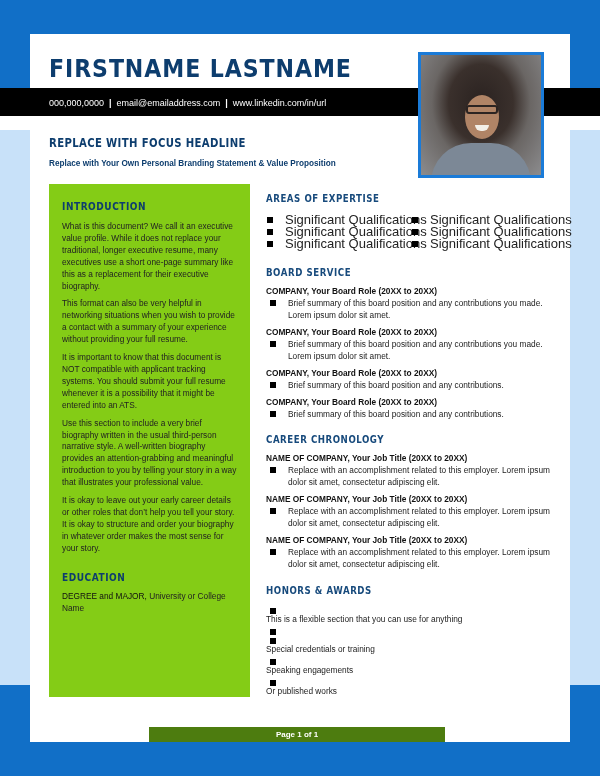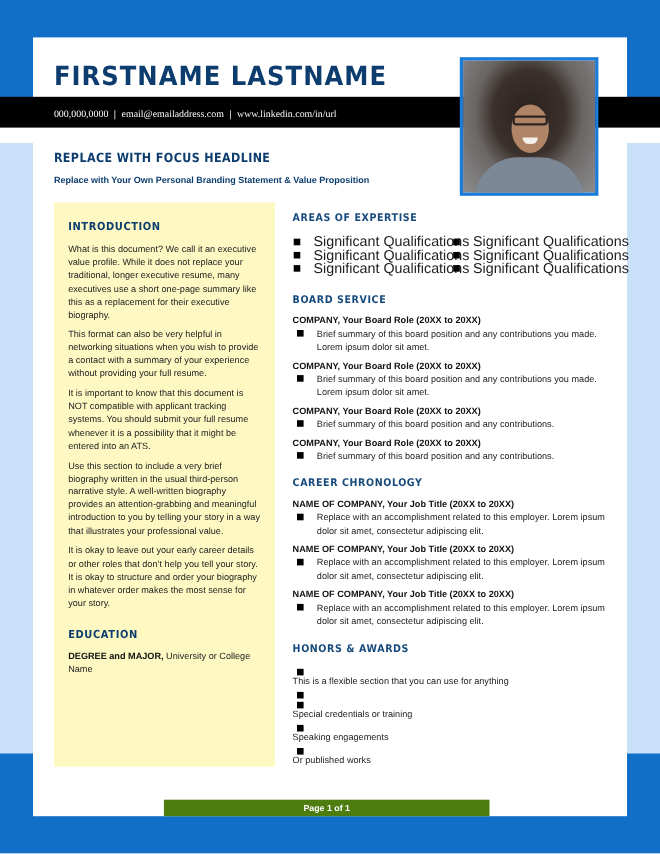--- a/index.html
+++ b/index.html
@@ -6,40 +6,40 @@
   html, body { width: 600px; height: 776px; overflow: hidden; }
   body { position: relative; background: #ffffff; font-family: "Liberation Sans", "DejaVu Sans", sans-serif; }
 
   .bg-top { position: absolute; left: 0; top: 0; width: 600px; height: 100px; background: #116fc7; }
   .bg-mid { position: absolute; left: 0; top: 130px; width: 600px; height: 556px; background: #c8e1f9; }
   .bg-bot { position: absolute; left: 0; top: 685px; width: 600px; height: 91px; background: #116fc7; }
 
   .page { position: absolute; left: 30px; top: 34px; width: 540px; height: 708px; background: #ffffff; }
 
   .contact-bar { position: absolute; left: 0; top: 88px; width: 600px; height: 28px; background: #000000; }
-  .contact-text { position: absolute; left: 49px; top: 98px; font-size: 9px; color: #ffffff; white-space: nowrap; font-family: Liberation Serif, serif; }
+  .contact-text { position: absolute; left: 49px; top: 98px; font-size: 9px; color: #ffffff; white-space: nowrap; }
   .contact-text .sep { font-weight: bold; margin: 0 5px; }
 
   .name { position: absolute; left: 49px; top: 55px; font-family: "DejaVu Sans", sans-serif; font-size: 24px; font-weight: bold; color: #0d3d6e; letter-spacing: 1px; white-space: nowrap; transform: scaleX(0.92); transform-origin: left top; }
 
   .photo { position: absolute; left: 418px; top: 52px; width: 126px; height: 126px; border: 3px solid #1a7bd8; background: radial-gradient(ellipse at 50% 40%, #2a2220 0%, #3a302c 38%, #6a6664 58%, #8c8c8e 100%); overflow: hidden; }
   .photo .face { position: absolute; left: 44px; top: 40px; width: 34px; height: 44px; background: #b08466; border-radius: 50%; }
   .photo .glasses { position: absolute; left: 45px; top: 50px; width: 32px; height: 9px; border: 2px solid #2b2422; border-radius: 3px; }
   .photo .smile { position: absolute; left: 54px; top: 70px; width: 14px; height: 6px; background: #f2efe8; border-radius: 0 0 8px 8px; }
   .photo .shoulders { position: absolute; left: 10px; top: 88px; width: 100px; height: 44px; background: #7c8896; border-radius: 40px 40px 0 0; }
 
   .focus-headline { position: absolute; left: 49px; top: 136px; font-family: "DejaVu Sans", sans-serif; font-size: 11.5px; font-weight: bold; color: #0d3d6e; letter-spacing: 0.4px; white-space: nowrap; transform: scaleX(0.88); transform-origin: left top; }
   .branding { position: absolute; left: 49px; top: 159px; font-size: 8.2px; font-weight: bold; color: #0d3d6e; white-space: nowrap; }
 
-  .intro-box { position: absolute; left: 49px; top: 184px; width: 201px; height: 513px; background: #fef9c3; padding: 17px 13px 0 13px; }
+  .intro-box { position: absolute; left: 49px; top: 184px; width: 201px; height: 513px; background: #84cc16; padding: 17px 13px 0 13px; }
   .left-h { font-family: "DejaVu Sans", sans-serif; font-size: 10px; font-weight: bold; color: #0d3d6e; letter-spacing: 0.6px; margin-bottom: 9px; transform: scaleX(0.9); transform-origin: left top; white-space: nowrap; }
   .intro-p { font-size: 8.3px; line-height: 11.9px; color: #222; margin-bottom: 6px; }
   .edu-h { margin-top: 17px; margin-bottom: 7px; }
   .edu-text { font-size: 8.3px; line-height: 12px; color: #222; }
-  .edu-text b { font-weight: bold; color: #111; }
+  .edu-text b { font-weight: normal; color: #111; }
 
   .right { position: absolute; left: 266px; top: 193px; width: 290px; }
   .sec-h { font-family: "DejaVu Sans", sans-serif; font-size: 9.6px; font-weight: bold; color: #174a7c; letter-spacing: 0.6px; white-space: nowrap; transform: scaleX(0.9); transform-origin: left top; height: 13px; }
   .expertise { display: flex; margin-top: 8px; }
   .exp-col { width: 145px; }
   .exp-item { font-size: 13px; line-height: 12px; color: #222; display: flex; align-items: center; white-space: nowrap; }
   .sq { display: inline-block; width: 6px; height: 6px; background: #000; margin-left: 1px; margin-right: 12px; flex-shrink: 0; }
   .entry { margin-top: 6px; }
   .entry-title { font-size: 8.3px; font-weight: bold; color: #111; line-height: 11px; white-space: nowrap; }
   .bullet { display: flex; font-size: 8.3px; line-height: 12px; color: #222; }

